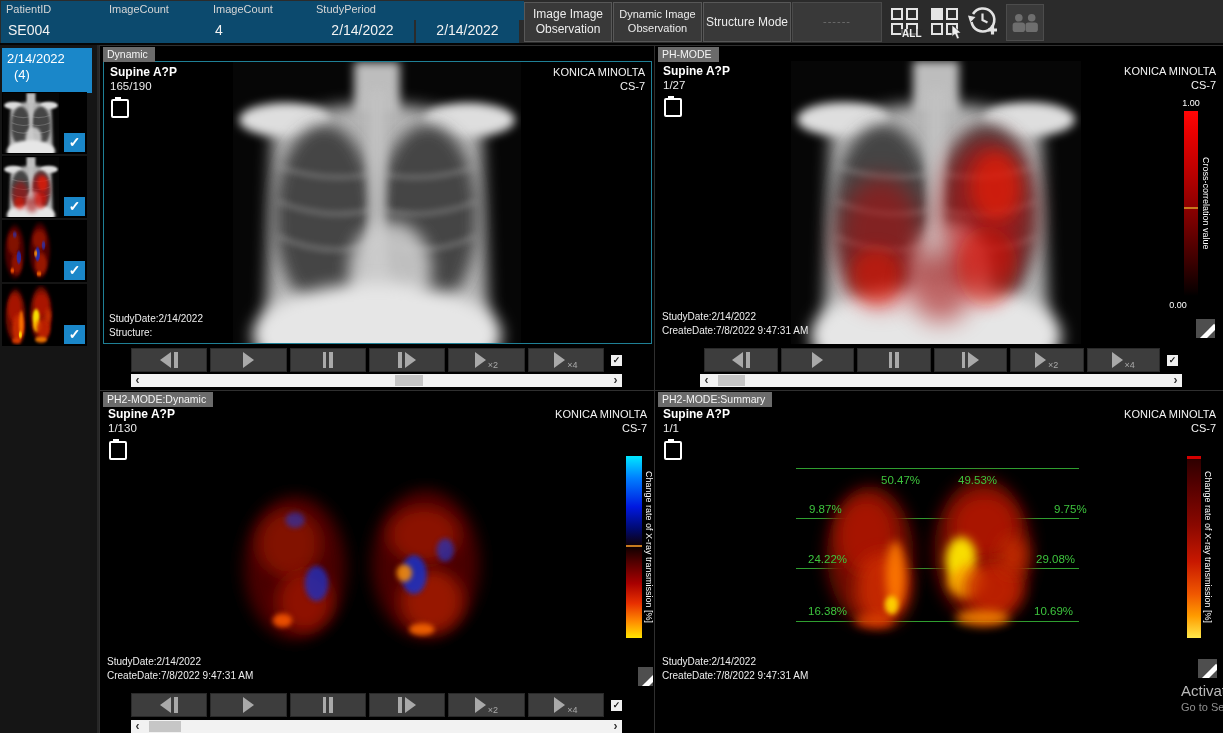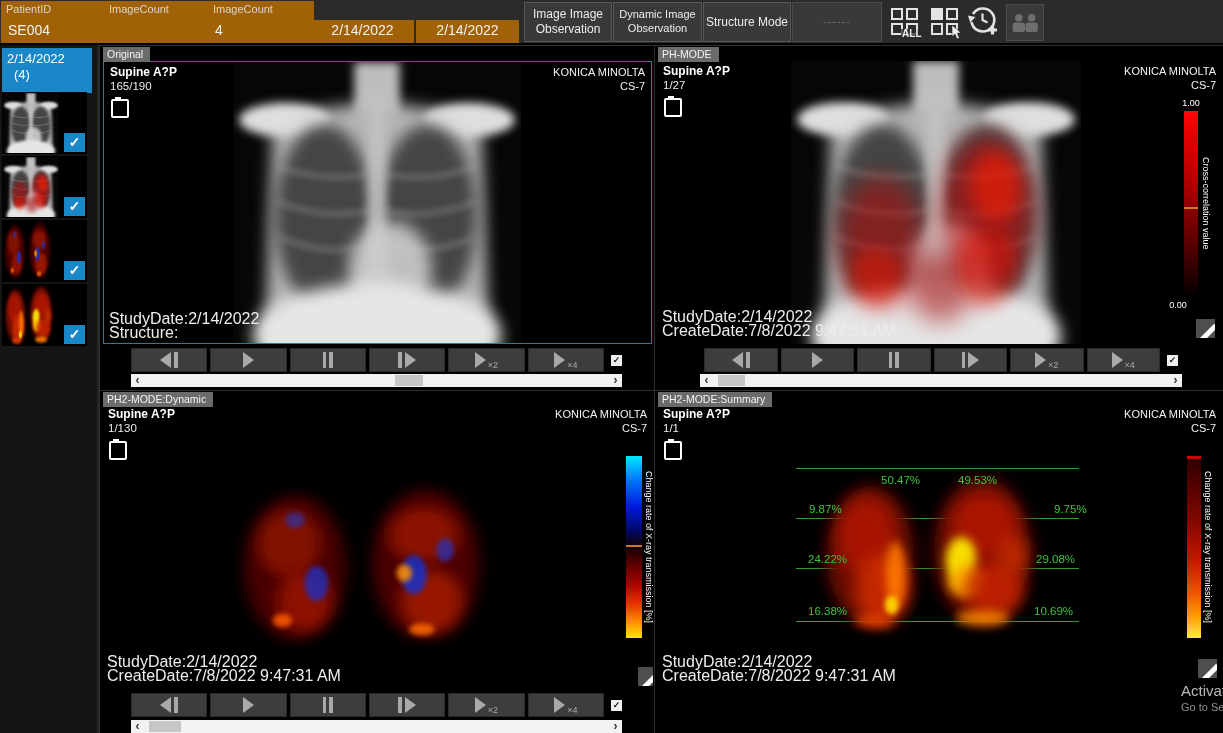--- a/index.html
+++ b/index.html
@@ -1,21 +1,21 @@
 <!DOCTYPE html>
 <html><head>
 <meta charset="utf-8">
 <style>
   html,body{margin:0;padding:0;background:#000;}
   .app{position:relative;width:1223px;height:733px;background:#0a0a0a;overflow:hidden;
        font-family:"Liberation Sans",sans-serif;color:#e8e8e8;}
 
   
   .topbar{position:absolute;left:0;top:0;width:1223px;height:43px;background:#2b2b2b;border-bottom:2px solid #050505;}
-  .cell{position:absolute;background:#a16207;overflow:hidden;white-space:nowrap;}
+  .cell{position:absolute;background:#0c4a6e;overflow:hidden;white-space:nowrap;}
   .cell.hdr{font-size:11px;color:#d6d6d6;padding:2px 0 0 5px;}
   .cell.val{font-size:14px;color:#f2f2f2;padding:2px 0 0 7px;}
   .cell.val.center{text-align:center;padding-left:0;}
   .mode-btn{position:absolute;top:2px;height:38px;background:#393939;border:1px solid #585858;
             color:#ececec;font-size:12px;line-height:1.25;text-align:center;
             display:flex;align-items:center;justify-content:center;cursor:pointer;}
   .mode-btn.dim{color:#6f6f6f;font-size:11px;letter-spacing:1px;border-color:#4a4a4a;}
   .icon-btn{position:absolute;top:4px;width:36px;height:35px;display:flex;align-items:center;justify-content:center;cursor:pointer;}
   .icon-btn.boxed{background:#3a3a3a;border:1px solid #4c4c4c;}
   .grid-icon{position:relative;width:27px;height:27px;}
@@ -41,21 +41,21 @@
           padding:1px 7px 2px 4px;z-index:5;white-space:nowrap;}
   .vp{position:absolute;background:#000;overflow:hidden;}
   .vp.selected{border:1px solid #1f8096;}
   .img{position:absolute;}
   .pos-label{position:absolute;left:6px;top:3px;font-weight:bold;font-size:12px;color:#fff;z-index:4;}
   .frame-label{position:absolute;left:6px;top:18px;font-size:11.5px;color:#ececec;z-index:4;}
   .clip-icon{position:absolute;left:7px;top:37px;width:14px;height:15px;border:2px solid #fff;border-radius:2px;z-index:4;cursor:pointer;}
   .clip-icon::before{content:"";position:absolute;top:-4px;left:2px;width:6px;height:3px;background:#fff;}
   .vendor{position:absolute;right:6px;top:3px;text-align:right;font-size:11px;color:#f3f3f3;line-height:14px;z-index:4;}
   .vendor span{display:block;}
-  .dates{position:absolute;left:5px;font-size:16px;color:#ededed;line-height:14px;z-index:4;}
+  .dates{position:absolute;left:5px;font-size:10px;color:#ededed;line-height:14px;z-index:4;}
   .edit-icon{position:absolute;width:19px;height:19px;background:#4e4e4e;overflow:hidden;z-index:6;cursor:pointer;}
   .edit-icon::before{content:"";position:absolute;left:-4px;bottom:0px;width:28px;height:5px;background:#fff;
                      transform:rotate(-45deg);}
 
   
   .cbar{position:absolute;z-index:4;}
   .cbar .mark{position:absolute;left:0;right:0;height:2px;background:#c87a1e;}
   .cbar-num{position:absolute;font-size:9px;color:#fff;width:30px;text-align:center;z-index:4;}
   .cbar-vlabel{position:absolute;writing-mode:vertical-rl;font-size:9px;color:#fff;z-index:4;
                display:flex;align-items:center;justify-content:center;}
@@ -174,20 +174,21 @@
         <ellipse cx="198" cy="165" rx="28" ry="8" fill="#ff8800" opacity="0.85" filter="url(#b5)"></ellipse>
         <ellipse cx="230" cy="100" rx="14" ry="20" fill="#d03000" opacity="0.8" filter="url(#b8)"></ellipse>
       </g>
     </defs>
   </svg>
 
   <div class="topbar">
     <div class="cell hdr" style="left:1px;top:1px;width:100px;height:17px;">PatientID</div>
     <div class="cell hdr" style="left:104px;top:1px;width:102px;height:17px;">ImageCount</div>
     <div class="cell hdr" style="left:208px;top:1px;width:101px;height:17px;">ImageCount</div>
+    <div class="cell hdr" style="left:311px;top:1px;width:208px;height:17px;">StudyPeriod</div>
     <div class="cell val" style="left:1px;top:20px;width:100px;height:21px;">SE004</div>
     <div class="cell val" style="left:104px;top:20px;width:102px;height:21px;"></div>
     <div class="cell val" style="left:208px;top:20px;width:101px;height:21px;">4</div>
     <div class="cell val center" style="left:311px;top:20px;width:103px;height:21px;">2/14/2022</div>
     <div class="cell val center" style="left:416px;top:20px;width:103px;height:21px;">2/14/2022</div>
 
     <div class="mode-btn" style="left:524px;width:86px;">Image Image Observation</div>
     <div class="mode-btn" style="left:613px;width:87px;font-size:11px;">Dynamic Image Observation</div>
     <div class="mode-btn" style="left:703px;width:86px;">Structure Mode</div>
     <div class="mode-btn dim" style="left:792px;width:88px;">------</div>
@@ -258,21 +259,21 @@
     </div>
     <div class="thumb-row" style="top:239px;">
       <svg class="thumb-img" width="56" height="60" viewBox="25 15 255 165" preserveAspectRatio="none">
           <use href="#g-lungs-sum" xlink:href="#g-lungs-sum"></use>
         </svg>
       <div class="thumb-check"><span>✓</span></div>
     </div>
   </div>
 
   <div class="quad" style="left:99px;top:45px;width:555px;height:345px;">
-    <div class="vp-tag">Original</div>
+    <div class="vp-tag">Dynamic</div>
     <div class="vp selected" style="left:3px;right:3px;top:15px;height:281px;">
       <svg class="img" style="left:129px;top:0;" width="288" height="281" viewBox="0 0 290 282" preserveAspectRatio="none">
           <use href="#g-chest" xlink:href="#g-chest"></use>
         </svg>
       <div class="pos-label">Supine A?P</div>
       <div class="frame-label">165/190</div>
       <div class="clip-icon"></div>
       <div class="vendor">
         <span>KONICA MINOLTA</span>
         <span>CS-7</span>

